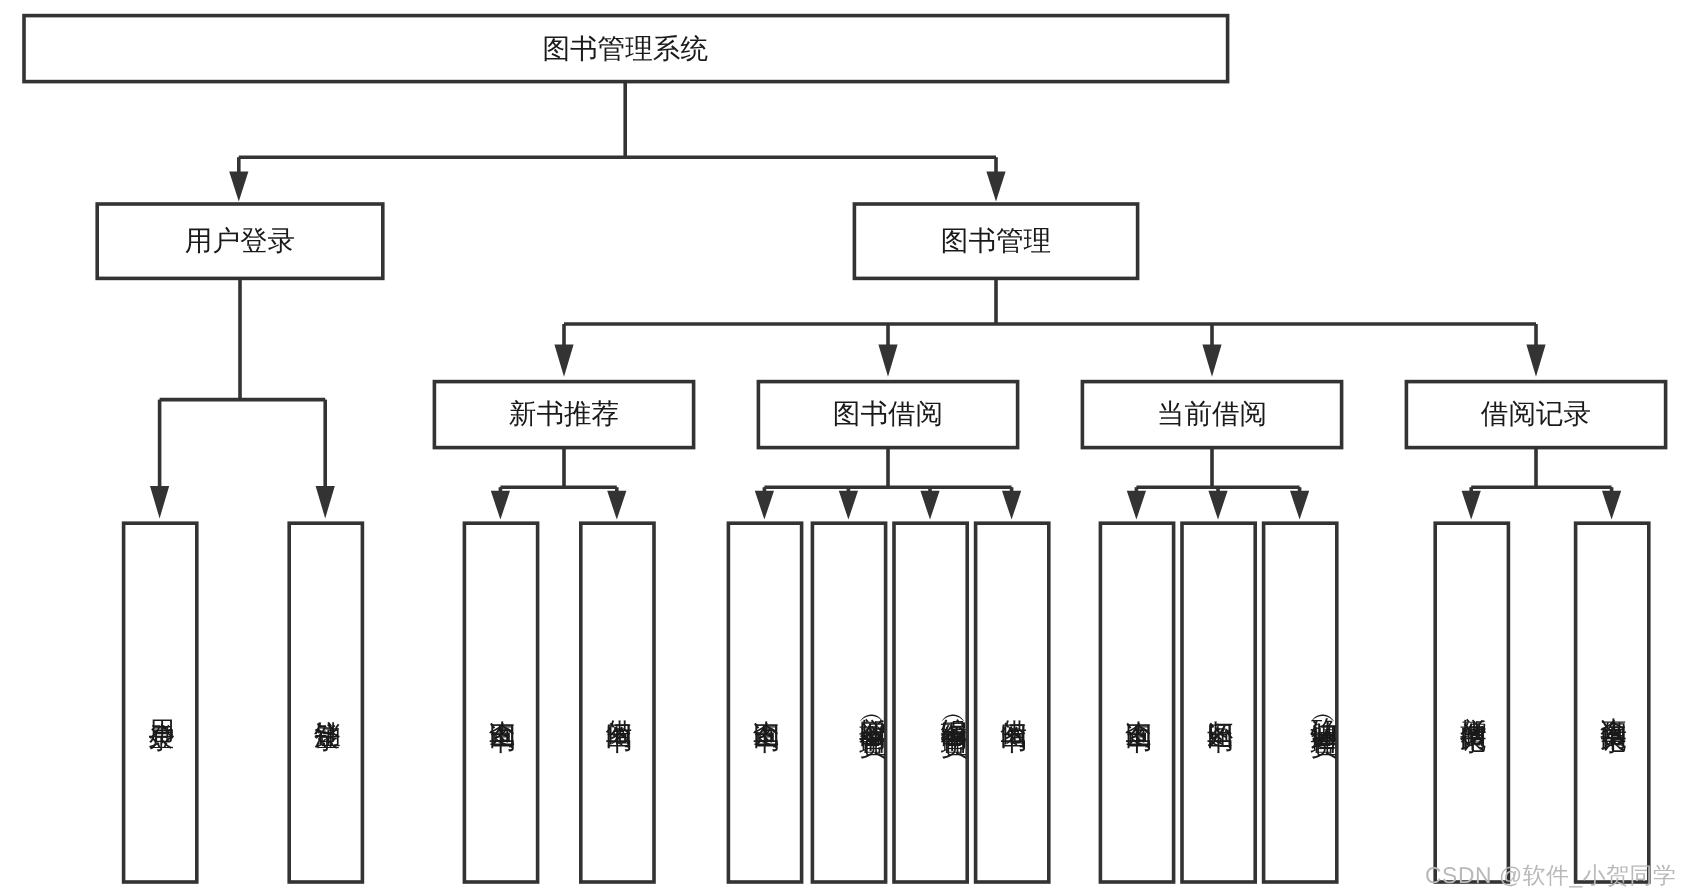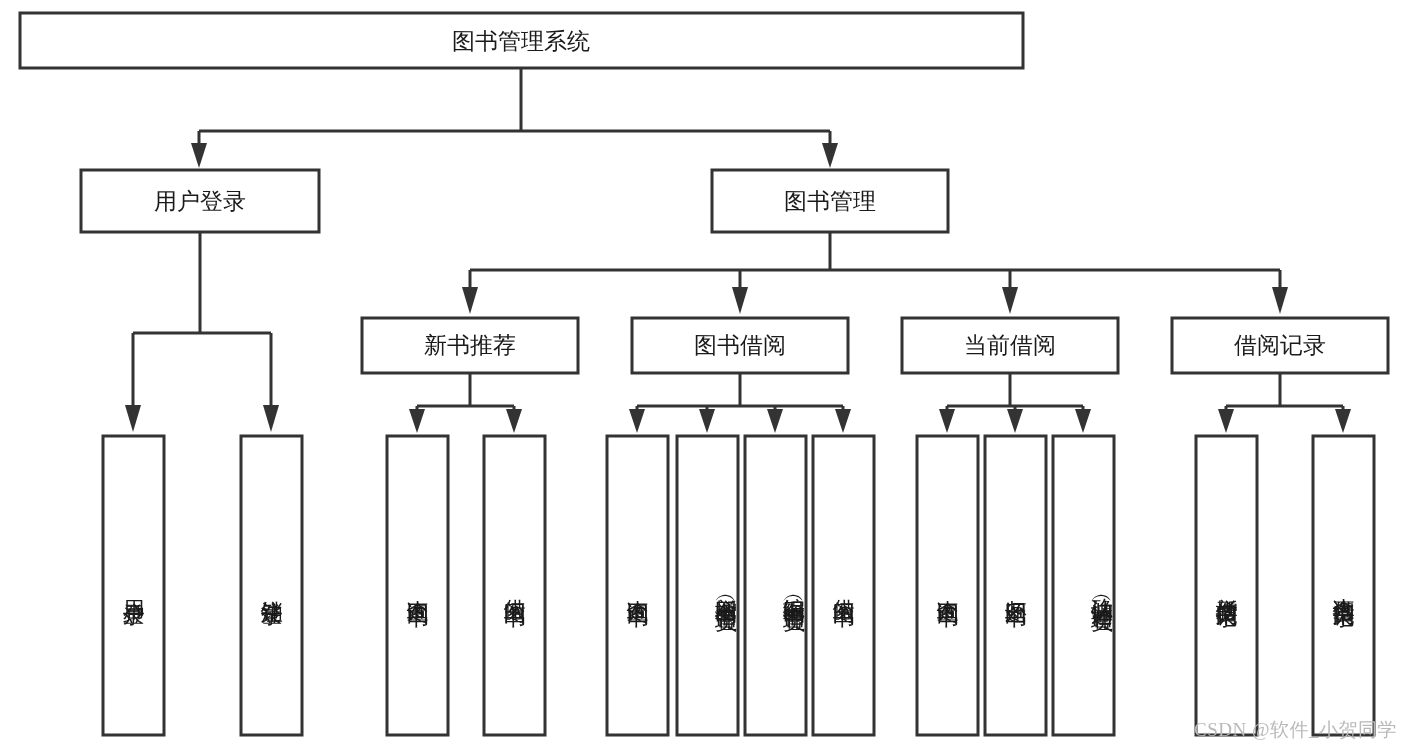--- a/index.html
+++ b/index.html
@@ -61,21 +61,21 @@
     align-items: center;
     justify-content: center;
     letter-spacing: 2px;
     white-space: nowrap;
     pointer-events: none;
   }
   .watermark {
     position: absolute;
     right: 8px;
     bottom: 4px;
-    font-family: Liberation Serif, serif;
+    font-family: Liberation Sans, sans-serif;
     font-size: 19px;
     color: #b9b9b9;
     white-space: nowrap;
     letter-spacing: 0.5px;
   }
 </style>
 </head>
 <body>
 
 <div id="diagram-root">

